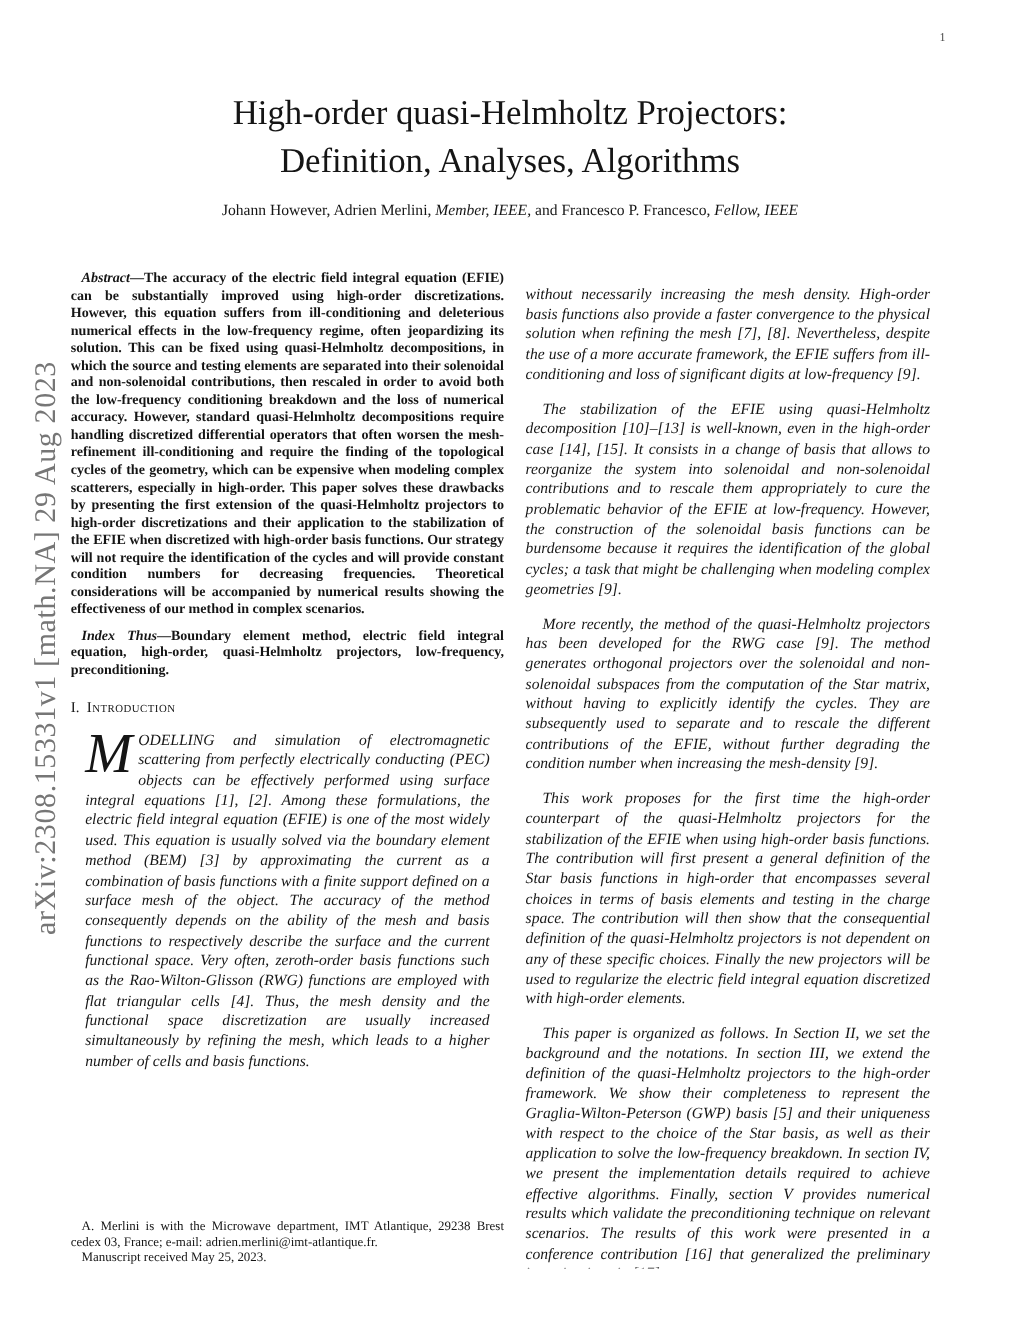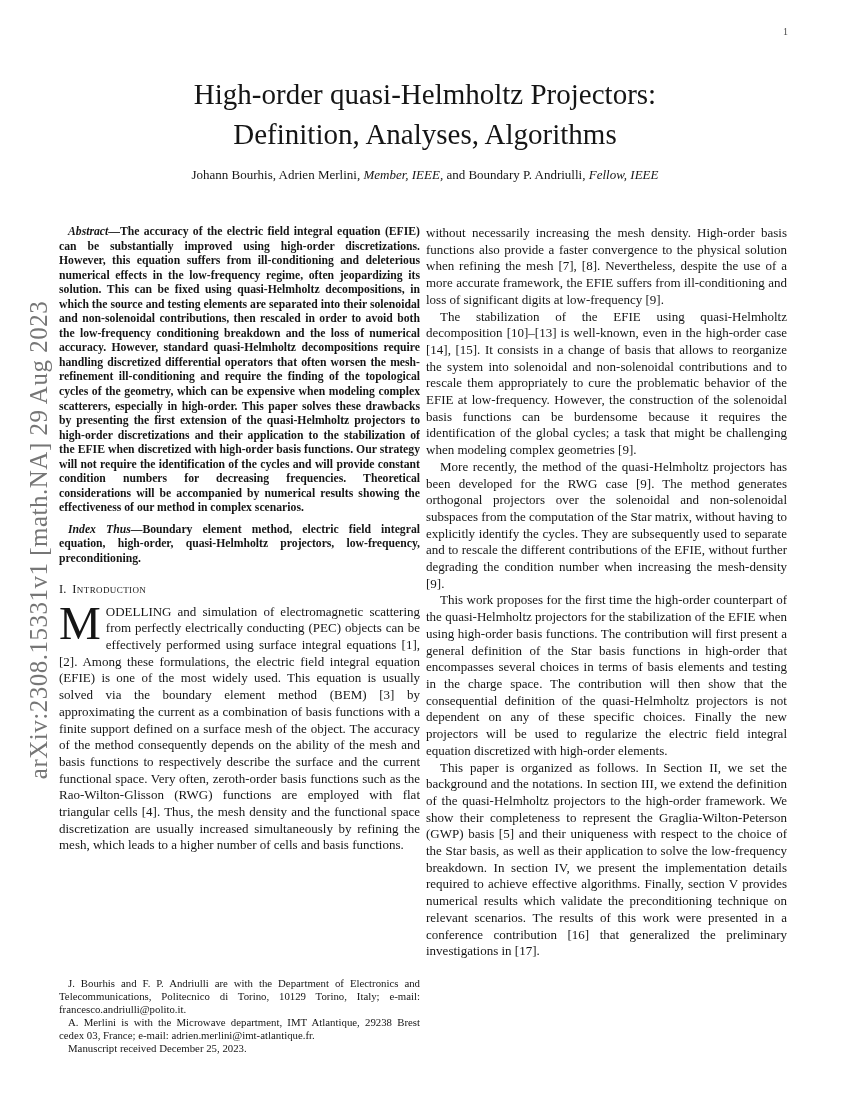--- a/index.html
+++ b/index.html
@@ -30,21 +30,21 @@
     font-weight:bold;font-size:11.7px;line-height:14.55px;
     text-align:justify;text-indent:9px;margin:0;
   }
   .index-terms{margin-top:7px;}
   .lead-it{font-style:italic;}
   .section-heading{
     font-size:12.5px;margin:15px 0 7px 0;font-weight:normal;
   }
   .section-heading .sc{font-variant:small-caps;margin-left:6px;letter-spacing:0.4px;}
   .body-par{
-    font-size:13px;line-height:16.7px;text-align:justify;margin:0;
+    font-size:13px;line-height:16.7px;text-align:justify;margin:12px;font-style:italic;
   }
   .body-par.indent{text-indent:14px;}
   .dropcap{
     float:left;font-size:47px;line-height:33px;margin:3px 5px 0 0;
   }
   .footnotes{
     position:absolute;left:0;right:0;bottom:2px;
     font-size:10.8px;line-height:13px;text-align:justify;
   }
   .footnotes p{margin:0;text-indent:9px;}
@@ -55,40 +55,39 @@
 <div class="page-number">1</div>
 
 <div class="watermark">arXiv:2308.15331v1  [math.NA]  29 Aug 2023</div>
 
 <div class="title-block">
   <h1 class="paper-title">
     <span>High-order quasi-Helmholtz Projectors:</span><br>
     <span>Definition, Analyses, Algorithms</span>
   </h1>
   <div class="authors">
-    <span>Johann Bourhis, Adrien Merlini, </span><span class="it">Member, IEEE,</span><span> and Boundary P. Andriulli, </span><span class="it">Fellow, IEEE</span>
+    <span>Johann However, Adrien Merlini, </span><span class="it">Member, IEEE,</span><span> and Francesco P. Francesco, </span><span class="it">Fellow, IEEE</span>
   </div>
 </div>
 
 <div class="columns">
 
   <div class="col">
     <p class="abstract"><span class="lead-it">Abstract</span><span>—The accuracy of the electric field integral equation (EFIE) can be substantially improved using high-order discretizations. However, this equation suffers from ill-conditioning and deleterious numerical effects in the low-frequency regime, often jeopardizing its solution. This can be fixed using quasi-Helmholtz decompositions, in which the source and testing elements are separated into their solenoidal and non-solenoidal contributions, then rescaled in order to avoid both the low-frequency conditioning breakdown and the loss of numerical accuracy. However, standard quasi-Helmholtz decompositions require handling discretized differential operators that often worsen the mesh-refinement ill-conditioning and require the finding of the topological cycles of the geometry, which can be expensive when modeling complex scatterers, especially in high-order. This paper solves these drawbacks by presenting the first extension of the quasi-Helmholtz projectors to high-order discretizations and their application to the stabilization of the EFIE when discretized with high-order basis functions. Our strategy will not require the identification of the cycles and will provide constant condition numbers for decreasing frequencies. Theoretical considerations will be accompanied by numerical results showing the effectiveness of our method in complex scenarios.</span></p>
 
     <p class="index-terms"><span class="lead-it">Index Thus</span><span>—Boundary element method, electric field integral equation, high-order, quasi-Helmholtz projectors, low-frequency, preconditioning.</span></p>
 
     <h2 class="section-heading"><span>I.</span><span class="sc">Introduction</span></h2>
 
     <p class="body-par"><span class="dropcap">M</span><span>ODELLING and simulation of electromagnetic scattering from perfectly electrically conducting (PEC) objects can be effectively performed using surface integral equations [1], [2]. Among these formulations, the electric field integral equation (EFIE) is one of the most widely used. This equation is usually solved via the boundary element method (BEM) [3] by approximating the current as a combination of basis functions with a finite support defined on a surface mesh of the object. The accuracy of the method consequently depends on the ability of the mesh and basis functions to respectively describe the surface and the current functional space. Very often, zeroth-order basis functions such as the Rao-Wilton-Glisson (RWG) functions are employed with flat triangular cells [4]. Thus, the mesh density and the functional space discretization are usually increased simultaneously by refining the mesh, which leads to a higher number of cells and basis functions.</span></p>
 
 
     <div class="footnotes">
-      <p>J. Bourhis and F. P. Andriulli are with the Department of Electronics and Telecommunications, Politecnico di Torino, 10129 Torino, Italy; e-mail: francesco.andriulli@polito.it.</p>
       <p>A. Merlini is with the Microwave department, IMT Atlantique, 29238 Brest cedex 03, France; e-mail: adrien.merlini@imt-atlantique.fr.</p>
-      <p>Manuscript received December 25, 2023.</p>
+      <p>Manuscript received May 25, 2023.</p>
     </div>
   </div>
 
   <div class="col">
     <p class="body-par">without necessarily increasing the mesh density. High-order basis functions also provide a faster convergence to the physical solution when refining the mesh [7], [8]. Nevertheless, despite the use of a more accurate framework, the EFIE suffers from ill-conditioning and loss of significant digits at low-frequency [9].</p>
     <p class="body-par indent">The stabilization of the EFIE using quasi-Helmholtz decomposition [10]–[13] is well-known, even in the high-order case [14], [15]. It consists in a change of basis that allows to reorganize the system into solenoidal and non-solenoidal contributions and to rescale them appropriately to cure the problematic behavior of the EFIE at low-frequency. However, the construction of the solenoidal basis functions can be burdensome because it requires the identification of the global cycles; a task that might be challenging when modeling complex geometries [9].</p>
     <p class="body-par indent">More recently, the method of the quasi-Helmholtz projectors has been developed for the RWG case [9]. The method generates orthogonal projectors over the solenoidal and non-solenoidal subspaces from the computation of the Star matrix, without having to explicitly identify the cycles. They are subsequently used to separate and to rescale the different contributions of the EFIE, without further degrading the condition number when increasing the mesh-density [9].</p>
     <p class="body-par indent">This work proposes for the first time the high-order counterpart of the quasi-Helmholtz projectors for the stabilization of the EFIE when using high-order basis functions. The contribution will first present a general definition of the Star basis functions in high-order that encompasses several choices in terms of basis elements and testing in the charge space. The contribution will then show that the consequential definition of the quasi-Helmholtz projectors is not dependent on any of these specific choices. Finally the new projectors will be used to regularize the electric field integral equation discretized with high-order elements.</p>
     <p class="body-par indent">This paper is organized as follows. In Section II, we set the background and the notations. In section III, we extend the definition of the quasi-Helmholtz projectors to the high-order framework. We show their completeness to represent the Graglia-Wilton-Peterson (GWP) basis [5] and their uniqueness with respect to the choice of the Star basis, as well as their application to solve the low-frequency breakdown. In section IV, we present the implementation details required to achieve effective algorithms. Finally, section V provides numerical results which validate the preconditioning technique on relevant scenarios. The results of this work were presented in a conference contribution [16] that generalized the preliminary investigations in [17].</p>
   </div>

